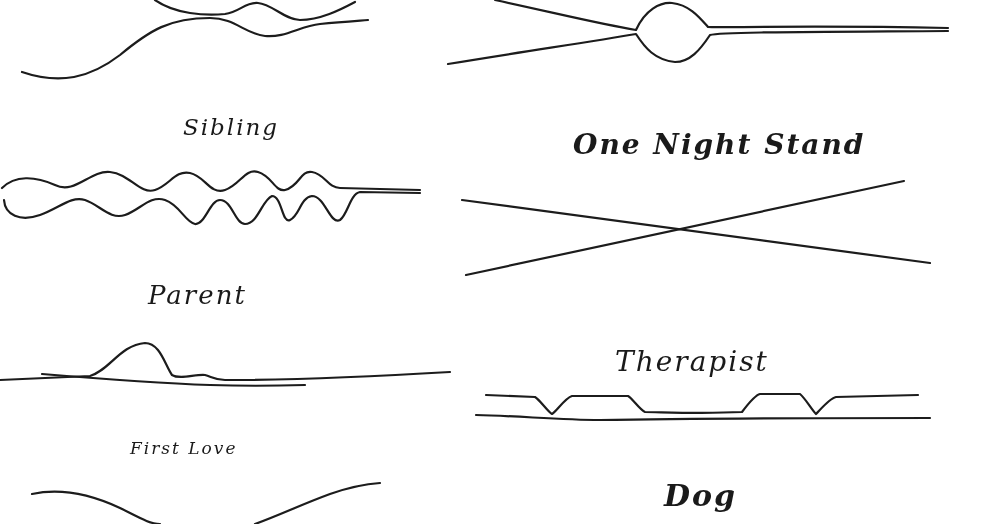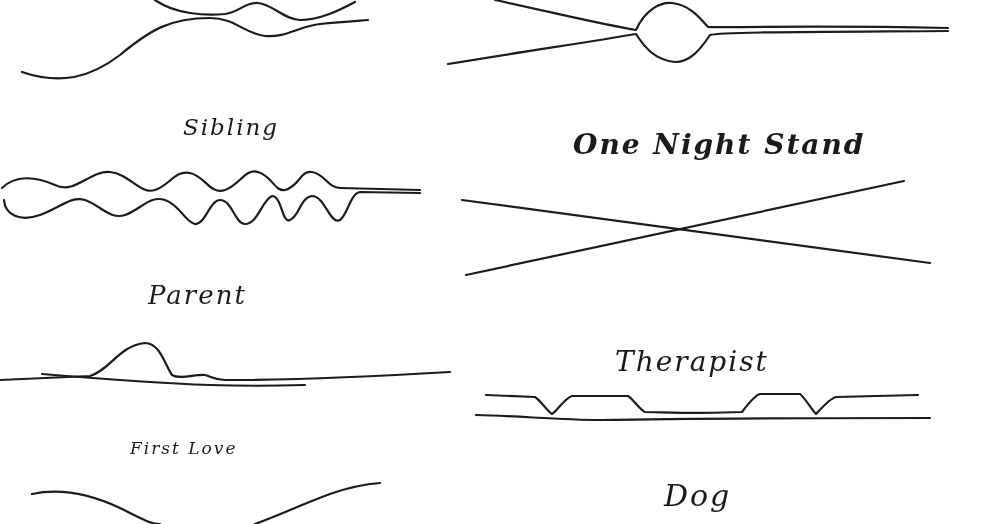--- a/index.html
+++ b/index.html
@@ -55,13 +55,13 @@
     <path d="M32,494 C60,488 90,494 120,508 C140,518 150,524 160,524"></path>
     <path d="M255,524 C280,515 300,505 330,494 C350,487 365,484 380,483"></path>
   </g>
 </svg>
 
 <div class="label" style="left:135px; top:114px; font-size:23px;margin-left:48px;">Sibling</div>
 <div class="label" style="left:573px; top:128px; font-size:28px;font-weight:bold;">One Night Stand</div>
 <div class="label" style="left:148px; top:280px; font-size:26px;">Parent</div>
 <div class="label" style="left:615px; top:324px; font-size:28px;margin-top:21px;">Therapist</div>
 <div class="label" style="left:130px; top:438px; font-size:17px;">First Love</div>
-<div class="label" style="left:664px; top:478px; font-size:30px;">Dog</div>
+<div class="label" style="left:664px; top:478px; font-size:30px;font-weight:bold;">Dog</div>
 
 </body></html>

